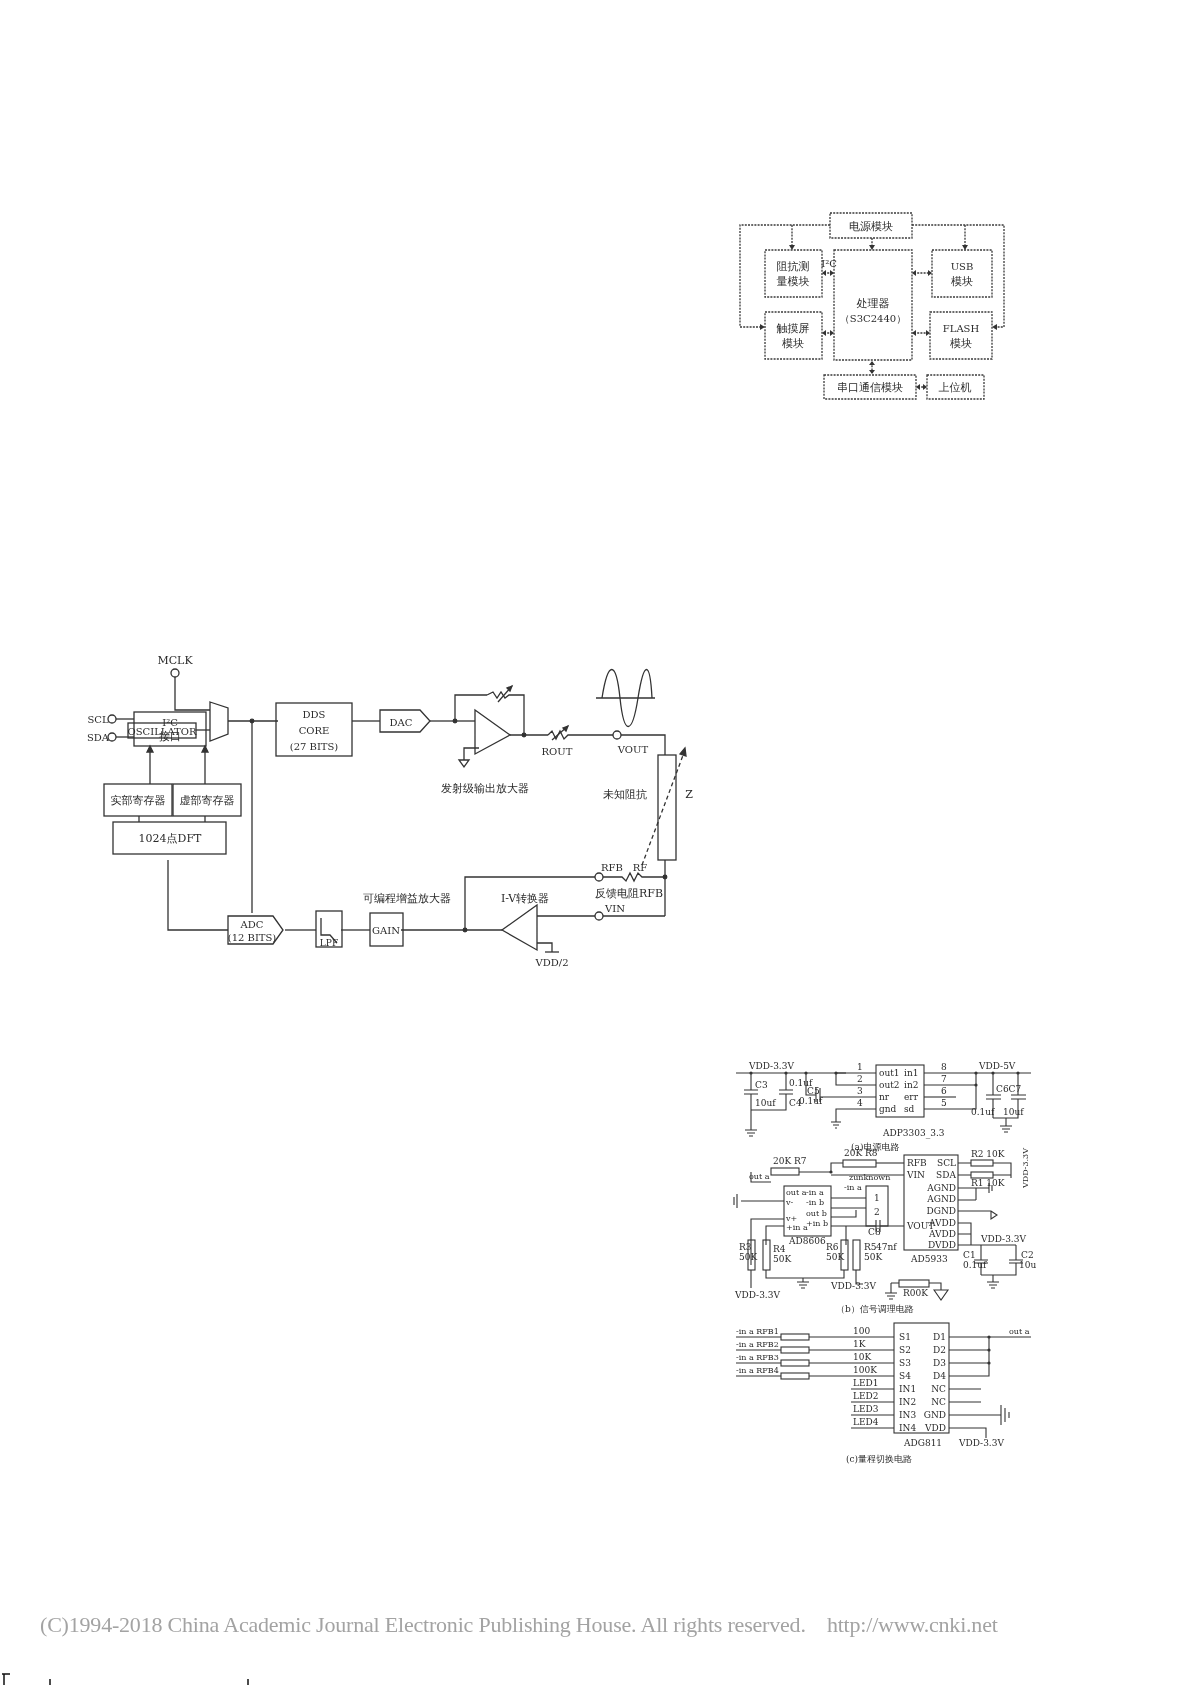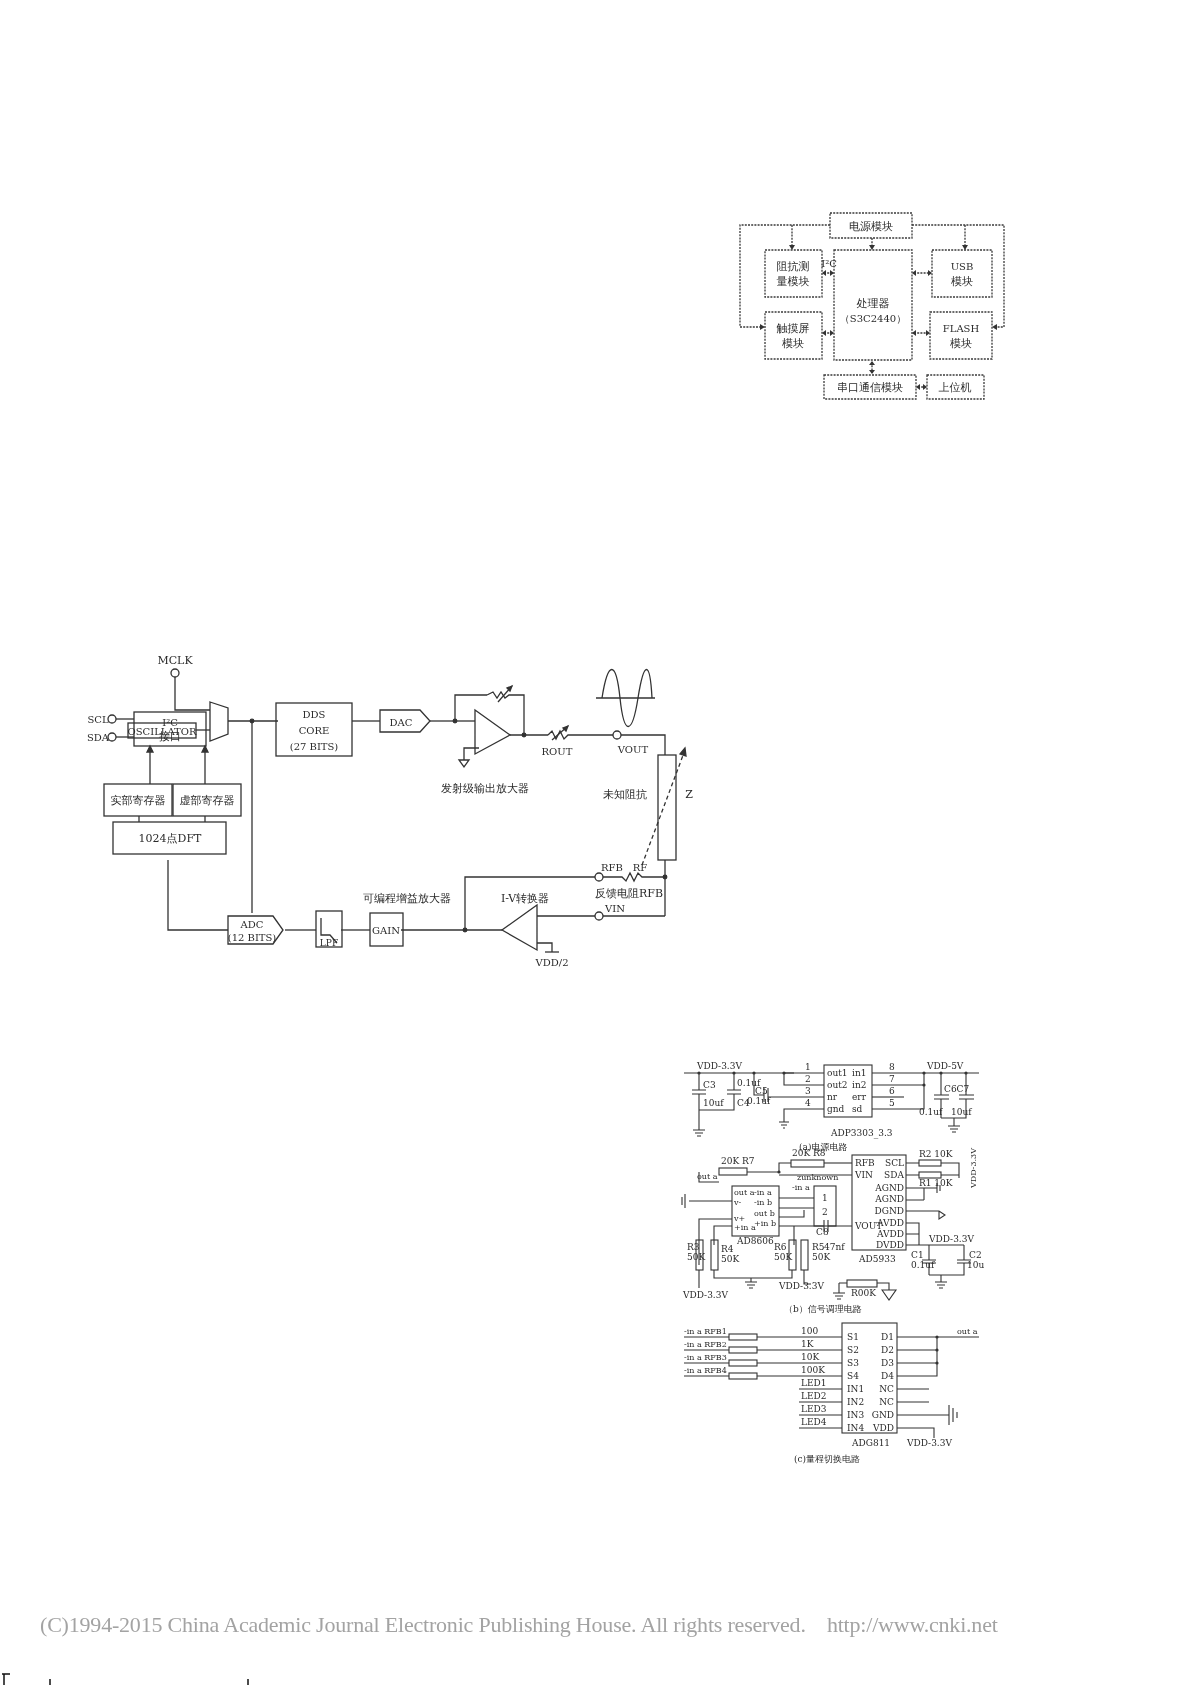--- a/index.html
+++ b/index.html
@@ -190,21 +190,21 @@
     <text x="445" y="262">I-V转换器</text>
     <text x="532" y="231" font-size="10">RFB</text>
     <text x="560" y="231" font-size="10">RF</text>
     <text x="549" y="257">反馈电阻RFB</text>
     <text x="535" y="272" font-size="10">VIN</text>
     <text x="472" y="326" font-size="10">VDD/2</text>
   </g>
 </svg>
 </div>
 
-<div class="fig" style="left:679px;top:1060px;width:305px;height:440px;text-align:right;">
+<div class="fig" style="left:731px;top:1060px;width:305px;height:440px;text-align:right;">
 <svg width="305" height="440" viewBox="0 0 305 440" stroke="#333" fill="none" stroke-width="1.1" font-size="9">
 
   <g>
     <path d="M5 13 H115"></path>
     <path d="M20 13 V30 M13 30 H27 M13 34 H27 M20 34 V50 V70"></path>
     <path d="M55 13 V30 M48 30 H62 M48 34 H62 M55 34 V50 H20"></path>
     <path d="M14 70 H26 M16 73 H24 M18 76 H22"></path>
     <path d="M75 13 V35 H85 M85 28 V42 M89 28 V42"></path>
     <path d="M105 13 V25 H145 M105 13 H145"></path>
     <path d="M89 37 H145"></path>
@@ -400,19 +400,19 @@
       </g>
       <text x="278" y="274" font-size="8">out a</text>
       <text x="173" y="386">ADG811</text>
       <text x="228" y="386">VDD-3.3V</text>
       <text x="115" y="402">(c)量程切换电路</text>
     </g>
   </g>
 </svg>
 </div>
 
-<div class="footer">(C)1994-2015 China Academic Journal Electronic Publishing House. All rights reserved.    http://www.cnki.net</div>
+<div class="footer">(C)1994-2018 China Academic Journal Electronic Publishing House. All rights reserved.    http://www.cnki.net</div>
 
 <svg class="marks" viewBox="0 0 1191 15">
   <path d="M2 4 H10 M4 4 V15" stroke="#111" stroke-width="1.5"></path>
   <path d="M50 9 V15" stroke="#111" stroke-width="1.5"></path>
   <path d="M248 9 V15" stroke="#111" stroke-width="1.5"></path>
 </svg>
 
 </body></html>

